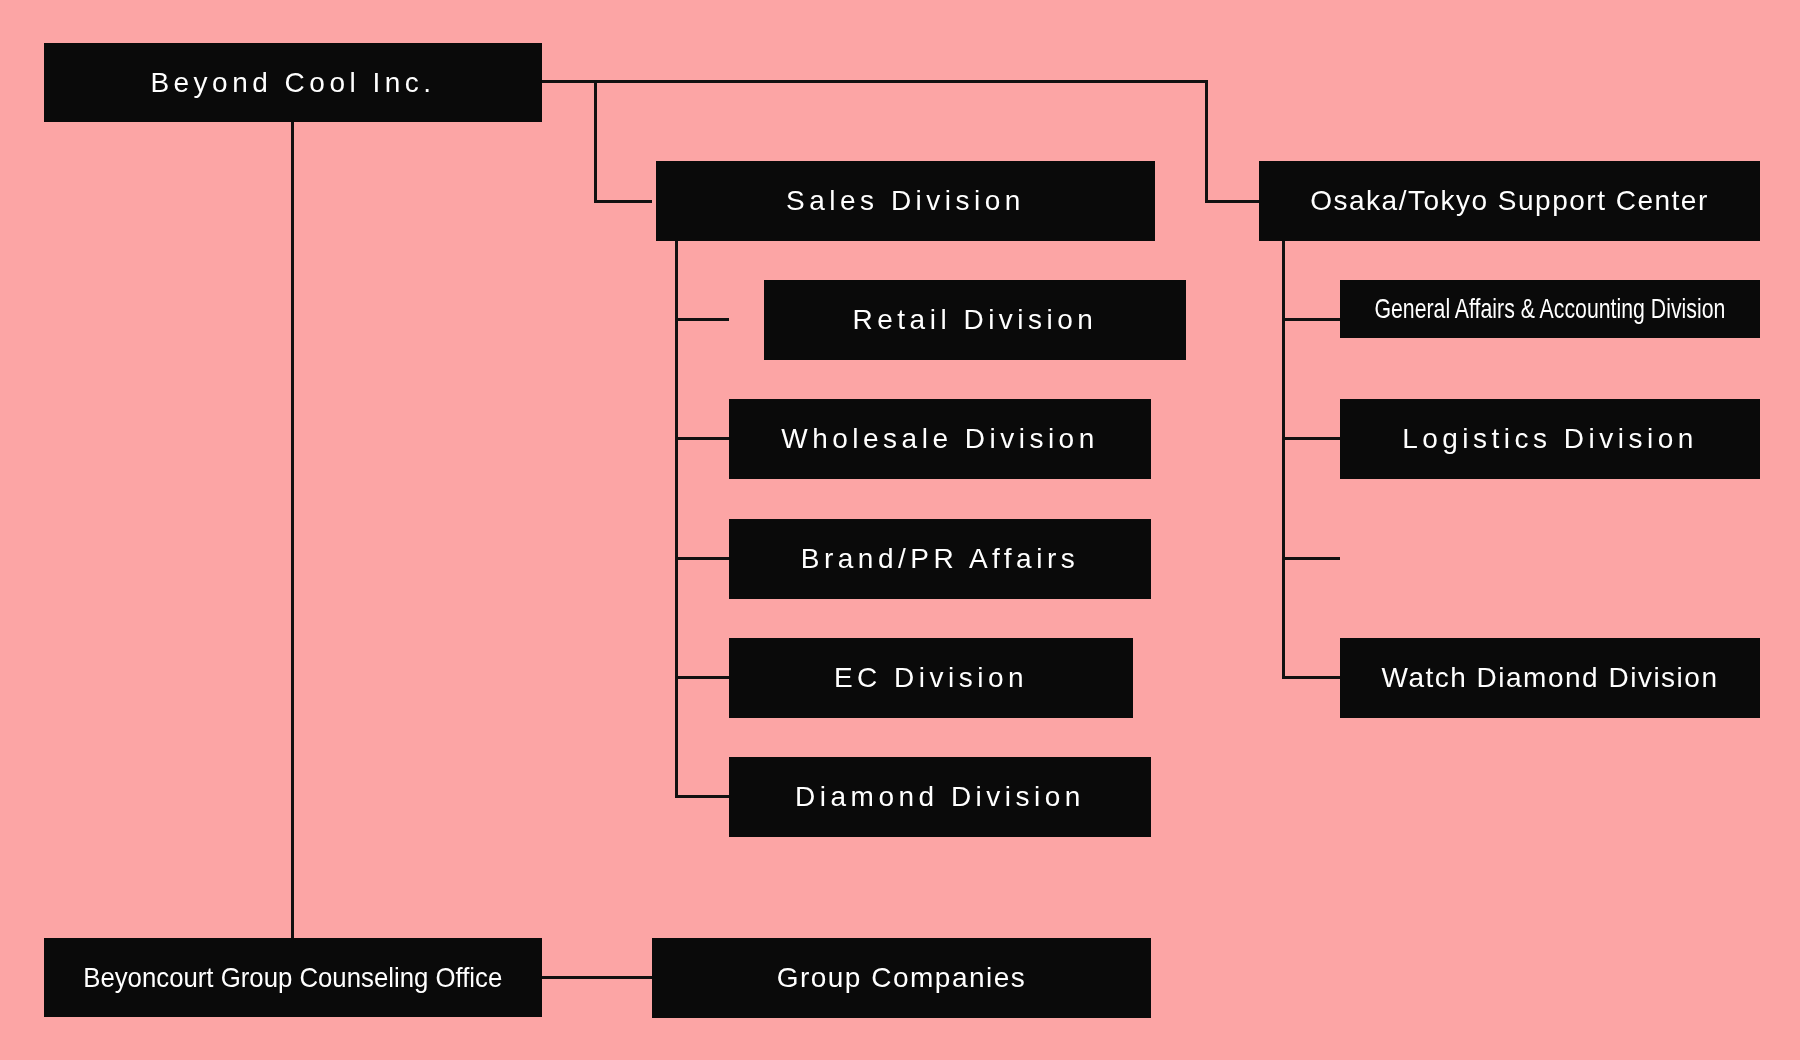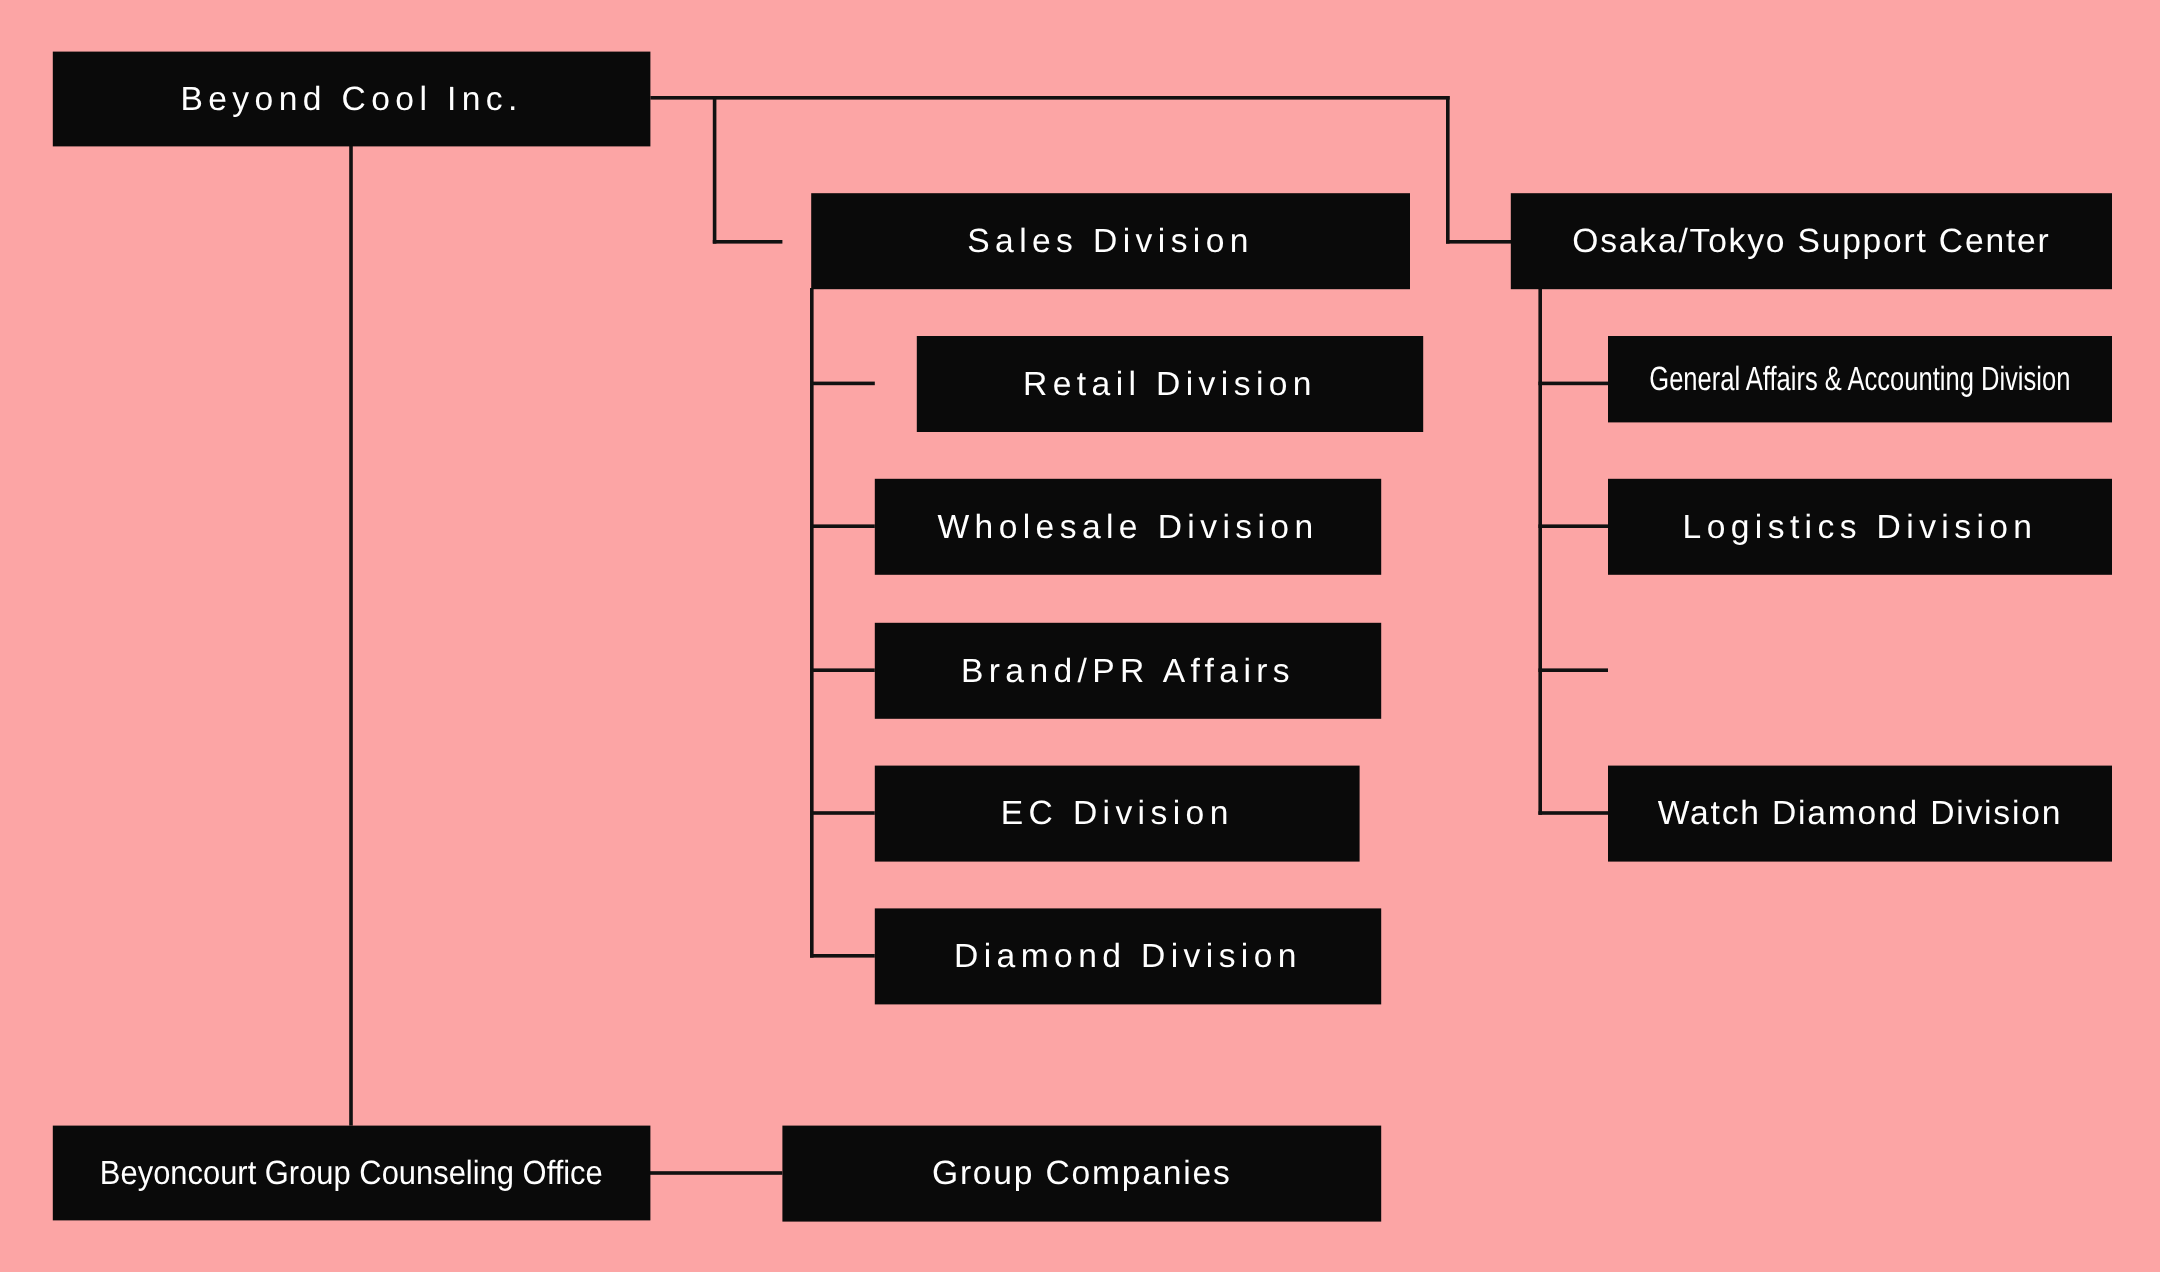--- a/index.html
+++ b/index.html
@@ -67,21 +67,21 @@
   <div class="line v" style="left:1282px; top:240px; height:439px;"></div>
   <div class="line h" style="left:1282px; top:318px; width:58px;"></div>
   <div class="line h" style="left:1282px; top:437px; width:58px;"></div>
   <div class="line h" style="left:1282px; top:557px; width:58px;"></div>
   <div class="line h" style="left:1282px; top:676px; width:58px;"></div>
 
   <div class="node" style="left:44px; top:43px; width:498px; height:79px;">
     <span class="lbl wide">Beyond Cool Inc.</span>
   </div>
 
-  <div class="node" style="left:676px; top:161px; width:499px; height:80px;">
+  <div class="node" style="left:656px; top:161px; width:499px; height:80px;">
     <span class="lbl wide">Sales Division</span>
   </div>
 
   <div class="node" style="left:1259px; top:161px; width:501px; height:80px;">
     <span class="lbl mid">Osaka/Tokyo Support Center</span>
   </div>
 
   <div class="node" style="left:764px; top:280px; width:422px; height:80px;">
     <span class="lbl wide">Retail Division</span>
   </div>
@@ -95,21 +95,21 @@
   </div>
 
   <div class="node" style="left:729px; top:638px; width:404px; height:80px;">
     <span class="lbl wide">EC Division</span>
   </div>
 
   <div class="node" style="left:729px; top:757px; width:422px; height:80px;">
     <span class="lbl wide">Diamond Division</span>
   </div>
 
-  <div class="node" style="left:1340px; top:280px; width:420px; height:72px;">
+  <div class="node" style="left:1340px; top:280px; width:420px; height:58px;">
     <span class="lbl cond">General Affairs &amp; Accounting Division</span>
   </div>
 
   <div class="node" style="left:1340px; top:399px; width:420px; height:80px;">
     <span class="lbl wide">Logistics Division</span>
   </div>
 
 
   <div class="node" style="left:1340px; top:638px; width:420px; height:80px;">
     <span class="lbl mid">Watch Diamond Division</span>

